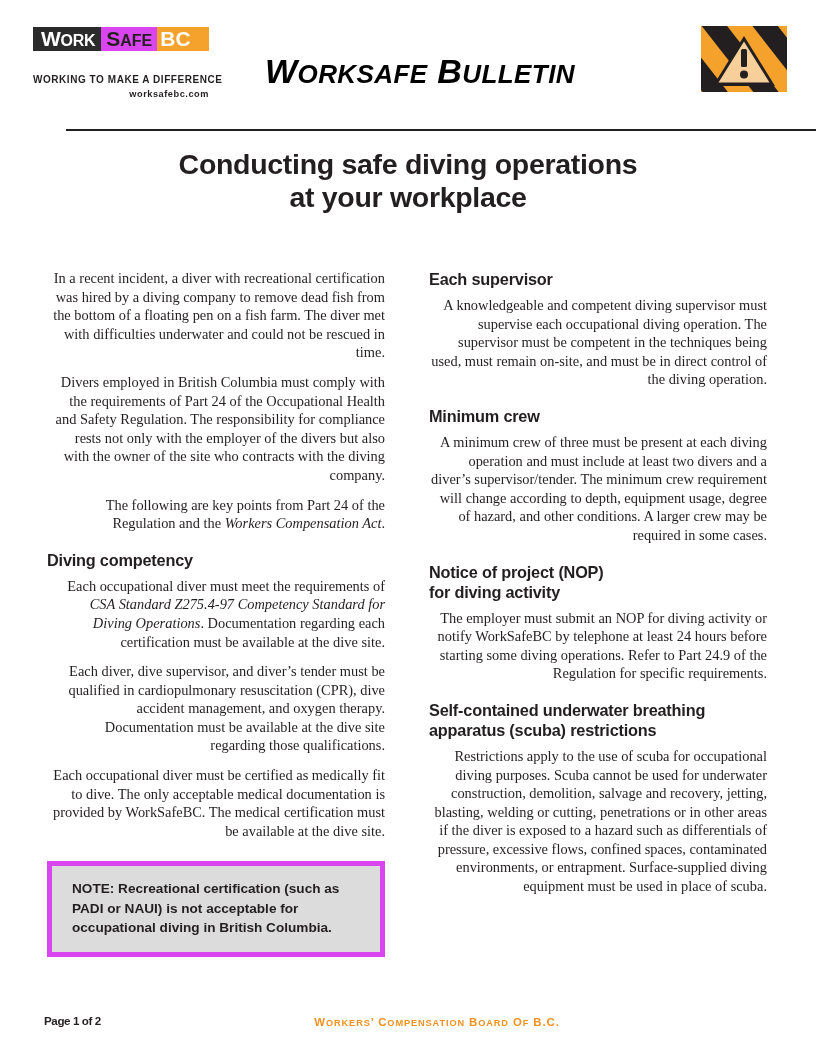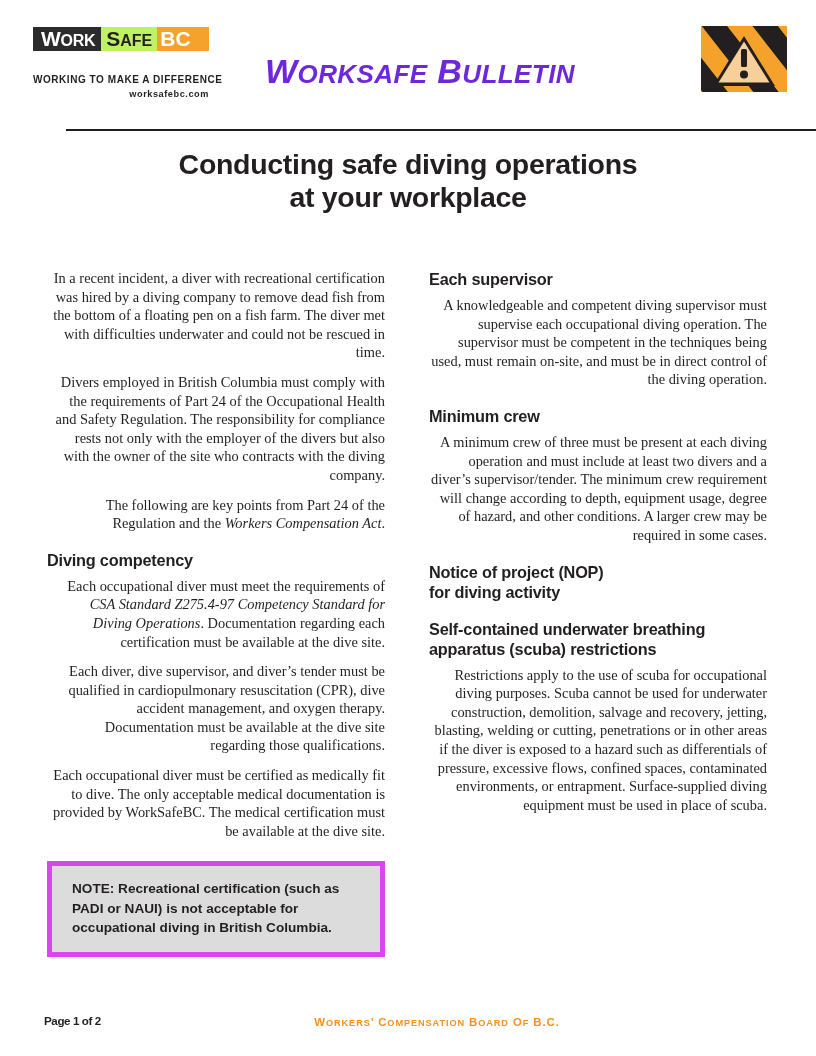--- a/index.html
+++ b/index.html
@@ -52,21 +52,21 @@
     font-size: 21px;
     letter-spacing: -0.3px;
     display: flex;
     align-items: center;
     padding: 0 6px 0 8px;
     font-stretch: condensed;
   }
   .logo-work .cap { font-size: 21px; }
   .logo-work .sml { font-size: 16px; }
   .logo-safe {
-    background: #bef264;
+    background: #d946ef;
     color: #231f20;
     font-family: "Liberation Sans", sans-serif;
     font-weight: bold;
     font-size: 21px;
     display: flex;
     align-items: center;
     padding: 0 5px 0 5px;
   }
   .logo-safe .cap { font-size: 21px; }
   .logo-safe .sml { font-size: 16px; }
@@ -102,21 +102,21 @@
   }
 
   .bulletin-title {
     position: absolute;
     left: 232px;
     top: 32px;
     font-family: "Liberation Sans", sans-serif;
     font-weight: bold;
     font-style: italic;
     font-size: 34px;
-    color: #6d28d9;
+    color: #000000;
     letter-spacing: 0.4px;
     white-space: nowrap;
   }
   .bulletin-title .sc {
     font-size: 26px;
   }
 
   .warn-icon {
     position: absolute;
     left: 668px;
@@ -315,20 +315,21 @@
     <h2 class="sec first">Each supervisor</h2>
     <p class="body">A knowledgeable and competent diving supervisor must supervise each occupational diving operation. The supervisor must be competent in the techniques being used, must remain on-site, and must be in direct control of the diving operation.</p>
 
     <h2 class="sec">Minimum crew</h2>
     <p class="body">A minimum crew of three must be present at each diving operation and must include at least two divers and a diver’s supervisor/tender. The minimum crew requirement will change according to depth, equipment usage, degree of hazard, and other conditions. A larger crew may be required in some cases.</p>
 
     <h2 class="sec">
       <span>Notice of project (NOP)</span><br>
       <span>for diving activity</span>
     </h2>
+    <p class="body">The employer must submit an NOP for diving activity or notify WorkSafeBC by telephone at least 24 hours before starting some diving operations. Refer to Part 24.9 of the Regulation for specific requirements.</p>
 
     <h2 class="sec">
       <span>Self-contained underwater breathing</span><br>
       <span>apparatus (scuba) restrictions</span>
     </h2>
     <p class="body">Restrictions apply to the use of scuba for occupational diving purposes. Scuba cannot be used for underwater construction, demolition, salvage and recovery, jetting, blasting, welding or cutting, penetrations or in other areas if the diver is exposed to a hazard such as differentials of pressure, excessive flows, confined spaces, contaminated environments, or entrapment. Surface-supplied diving equipment must be used in place of scuba.</p>
   </div>
 
   <div class="footer">
     <div class="footer-page">Page 1 of 2</div>

